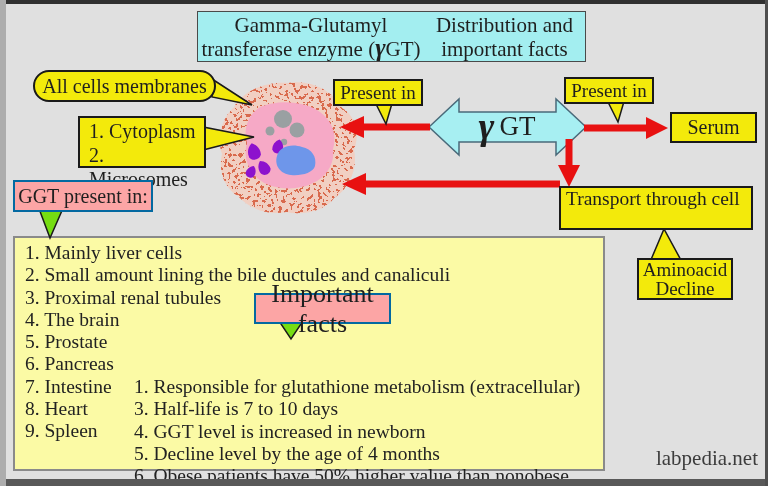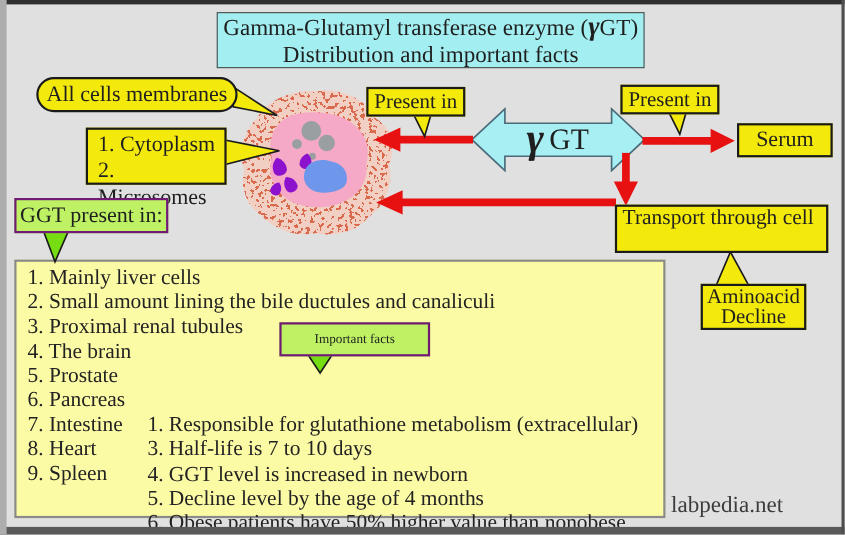--- a/index.html
+++ b/index.html
@@ -6,34 +6,34 @@
   .stage{
     position:relative;width:768px;height:486px;overflow:hidden;
     background:#e0e0e0;
     font-family:"Liberation Serif","DejaVu Serif",serif;
     color:#1f1f1f;
   }
   .abs{position:absolute;}
   .frame{position:absolute;z-index:9;}
   .box{position:absolute;z-index:3;box-sizing:border-box;}
   .yellow{background:#f3ea0b;border:2px solid #1a1a1a;}
-  .green{background:#bef264;border:2px solid #701a75;}
+  .green{background:#fca5a5;border:2px solid #0369a1;}
   .cyanbox{background:#a3eef0;border:1px solid #4a4a4a;}
   .center{display:flex;align-items:center;justify-content:center;text-align:center;}
   svg.overlay{position:absolute;left:0;top:0;z-index:2;pointer-events:none;}
   .bigbox{position:absolute;left:13px;top:236px;width:592px;height:235px;
     background:#fbfaa5;border:2px solid #8a8a8a;box-sizing:border-box;z-index:1;}
   .list{position:absolute;font-size:19.5px;line-height:22.3px;color:#222;white-space:nowrap;z-index:1;}
   .organs{left:25px;top:242px;}
   .facts{left:134px;top:336px;margin-top:40px;}
-  .title-box{left:197px;top:11px;width:389px;height:51px;font-size:21px;line-height:24px;flex-direction:column;}
+  .title-box{left:197px;top:11px;width:389px;height:51px;font-size:21px;line-height:24px;flex-direction:row;}
   .title-box .g{font-size:25px;font-style:italic;line-height:18px;}
   .gglabel{left:452px;top:103px;width:110px;height:46px;z-index:3;font-size:27px;}
   .gglabel .gamma{font-weight:bold;font-style:italic;font-size:38px;margin-right:5px;line-height:30px;}
-  .watermark{left:610px;top:446px;width:148px;font-size:21px;color:#3c3c3c;z-index:3;}
+  .watermark{left:610px;top:446px;width:148px;text-align:right;font-size:21px;color:#3c3c3c;z-index:3;}
 </style>
 </head>
 <body>
 
 <div class="stage">
 
   <div class="bigbox"></div>
 
   <div class="list organs">
     <div>1. Mainly liver cells</div>
@@ -146,21 +146,21 @@
     <div>Transport through cell</div>
   </div>
 
   <div class="box yellow center" style="left:637px;top:258px;width:96px;height:42px;font-size:19px;line-height:19px;flex-direction:column;">
     <div>Aminoacid</div>
     <div>Decline</div>
   </div>
 
   <div class="box green center" style="left:13px;top:180px;width:140px;height:32px;font-size:20px;">GGT present in:</div>
 
-  <div class="box green center" style="left:254px;top:293px;width:137px;height:31px;font-size:12px;">Important facts</div>
+  <div class="box green center" style="left:254px;top:293px;width:137px;height:31px;font-size:26px;">Important facts</div>
 
   <div class="abs watermark">labpedia.net</div>
 
   <div class="frame" style="left:0;top:0;width:768px;height:4px;background:#303030;"></div>
   <div class="frame" style="left:0;bottom:0;width:768px;height:7px;background:#595959;"></div>
   <div class="frame" style="left:0;top:0;width:6px;height:486px;background:#adadad;"></div>
   <div class="frame" style="right:0;top:0;width:3px;height:486px;background:#4f4f4f;"></div>
 
 </div>
 

